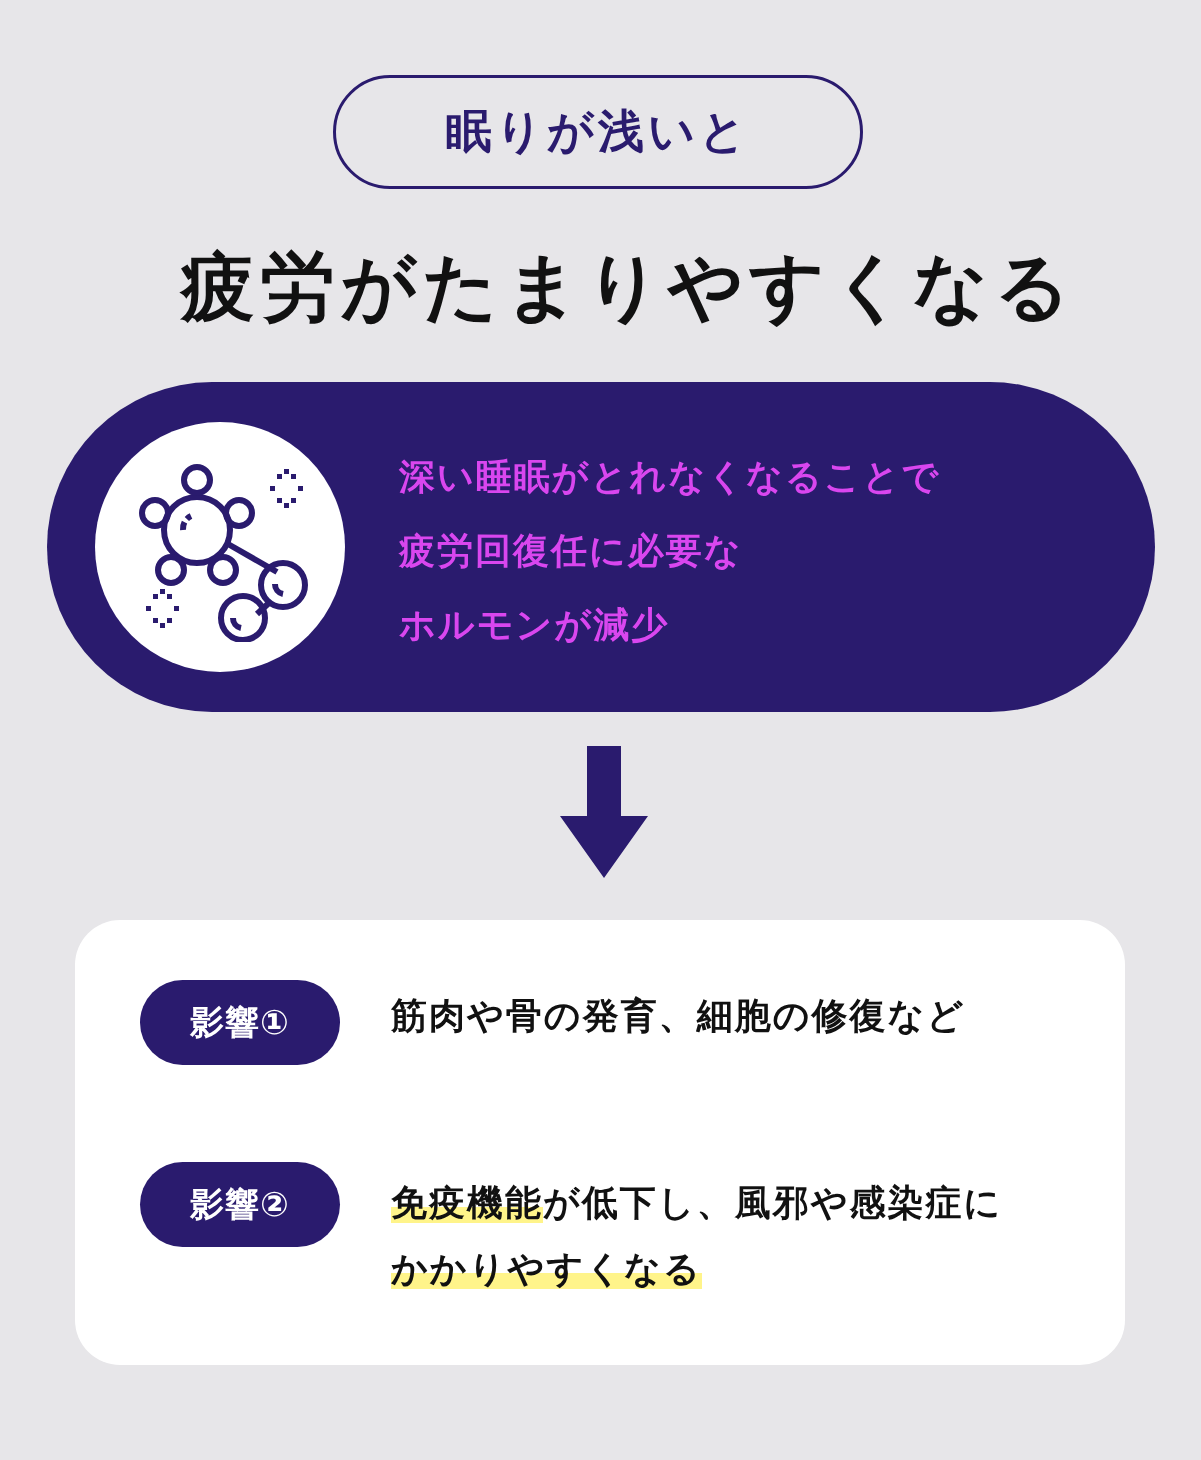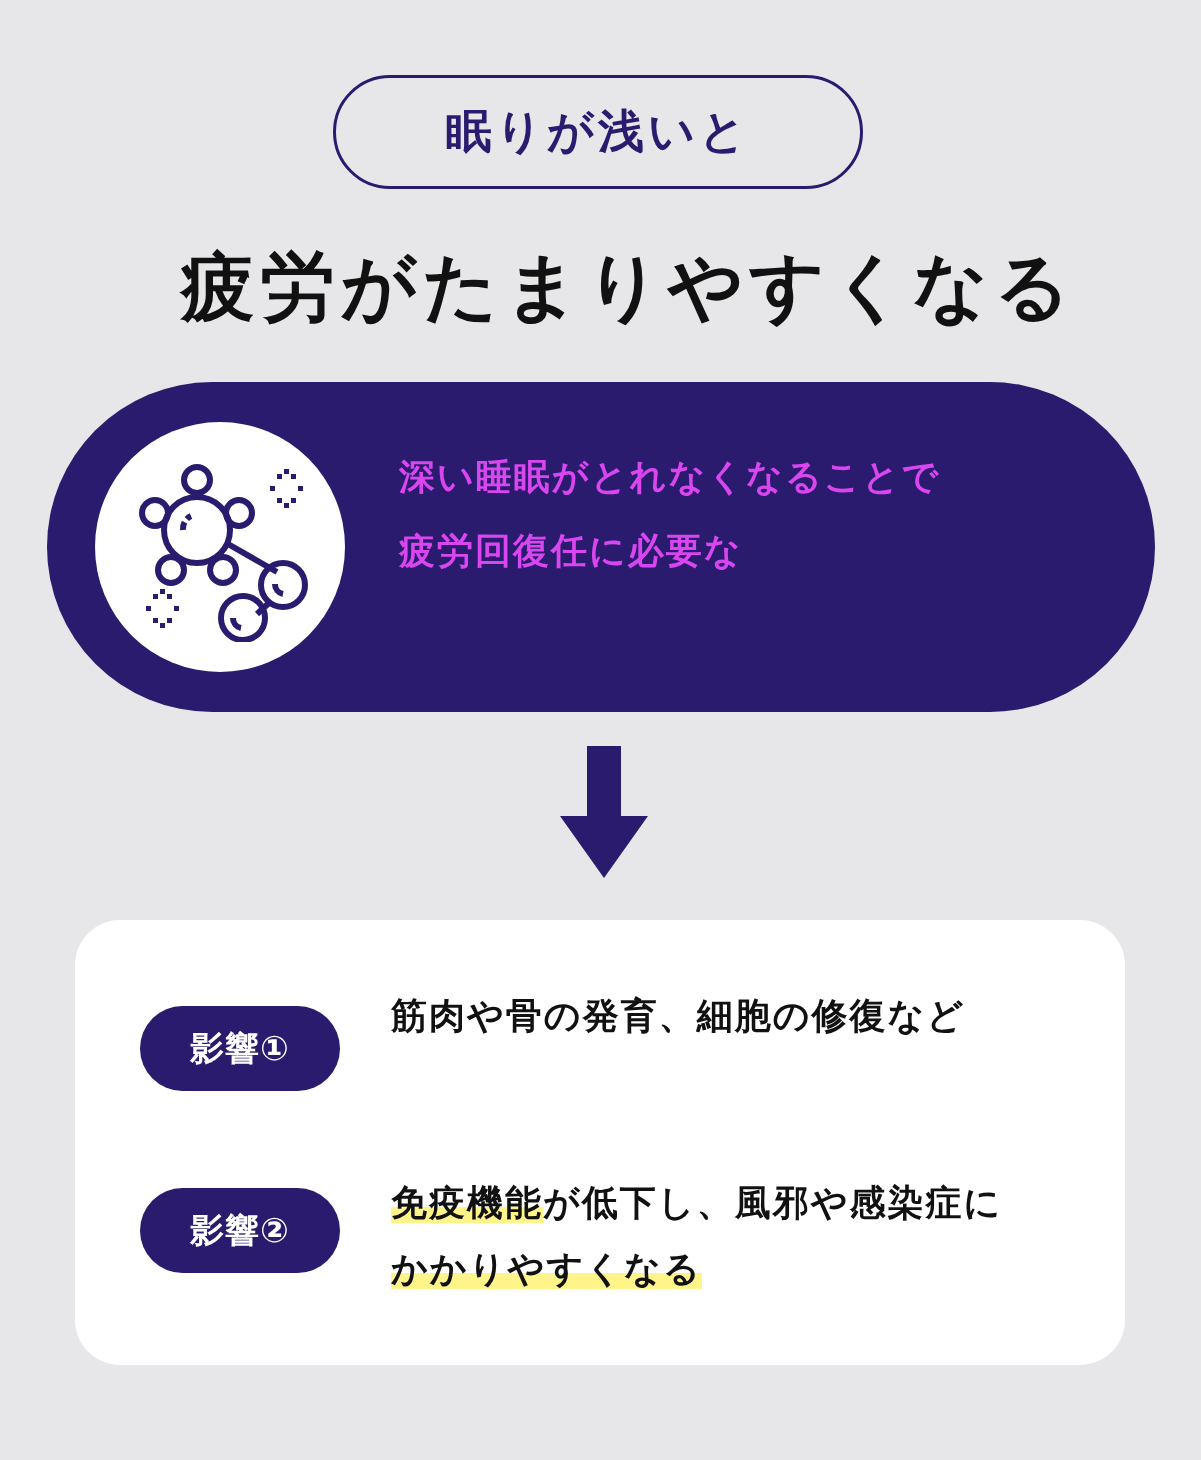--- a/index.html
+++ b/index.html
@@ -34,21 +34,21 @@
     .panel-text div { white-space:nowrap; }
     .arrow { position:absolute; left:560px; top:746px; width:88px; height:132px; }
     .card {
       position:absolute; left:75px; top:920px; width:1050px; height:445px;
       background:#fff; border-radius:45px;
     }
     .badge {
       position:absolute; left:65px; width:200px; height:85px;
       background:#2a1b6e; border-radius:43px; color:#fff;
       font-size:34px; font-weight:bold; letter-spacing:1px;
-      display:flex; align-items:center; justify-content:center;margin-top:26px;
+      display:flex; align-items:center; justify-content:center;
     }
     .effect-text {
       position:absolute; left:316px; font-size:36px; font-weight:bold;
       line-height:66px; letter-spacing:2px; color:#111;
     }
     .effect-text .line { white-space:nowrap; }
     .hl { background:linear-gradient(transparent 62%, #fff48a 62%); }
   </style>
 </head>
 <body>
@@ -95,20 +95,21 @@
         <rect x="28" y="166" width="5" height="5"></rect>
           <rect x="42" y="166" width="5" height="5"></rect>
         <rect x="35" y="137" width="5" height="5"></rect>
           <rect x="35" y="171" width="5" height="5"></rect>
       </g>
     </svg>
   </div>
   <div class="panel-text">
     <div>深い睡眠がとれなくなることで</div>
     <div>疲労回復任に必要な</div>
+    <div>ホルモンが減少</div>
   </div>
 </div>
 
 <svg class="arrow" viewBox="0 0 88 132">
   <polygon points="27,0 61,0 61,70 88,70 44,132 0,70 27,70" fill="#2a1b6e"></polygon>
 </svg>
 
 <div class="card">
   <div class="badge" style="top:60px;">
     <span>影響①</span>

